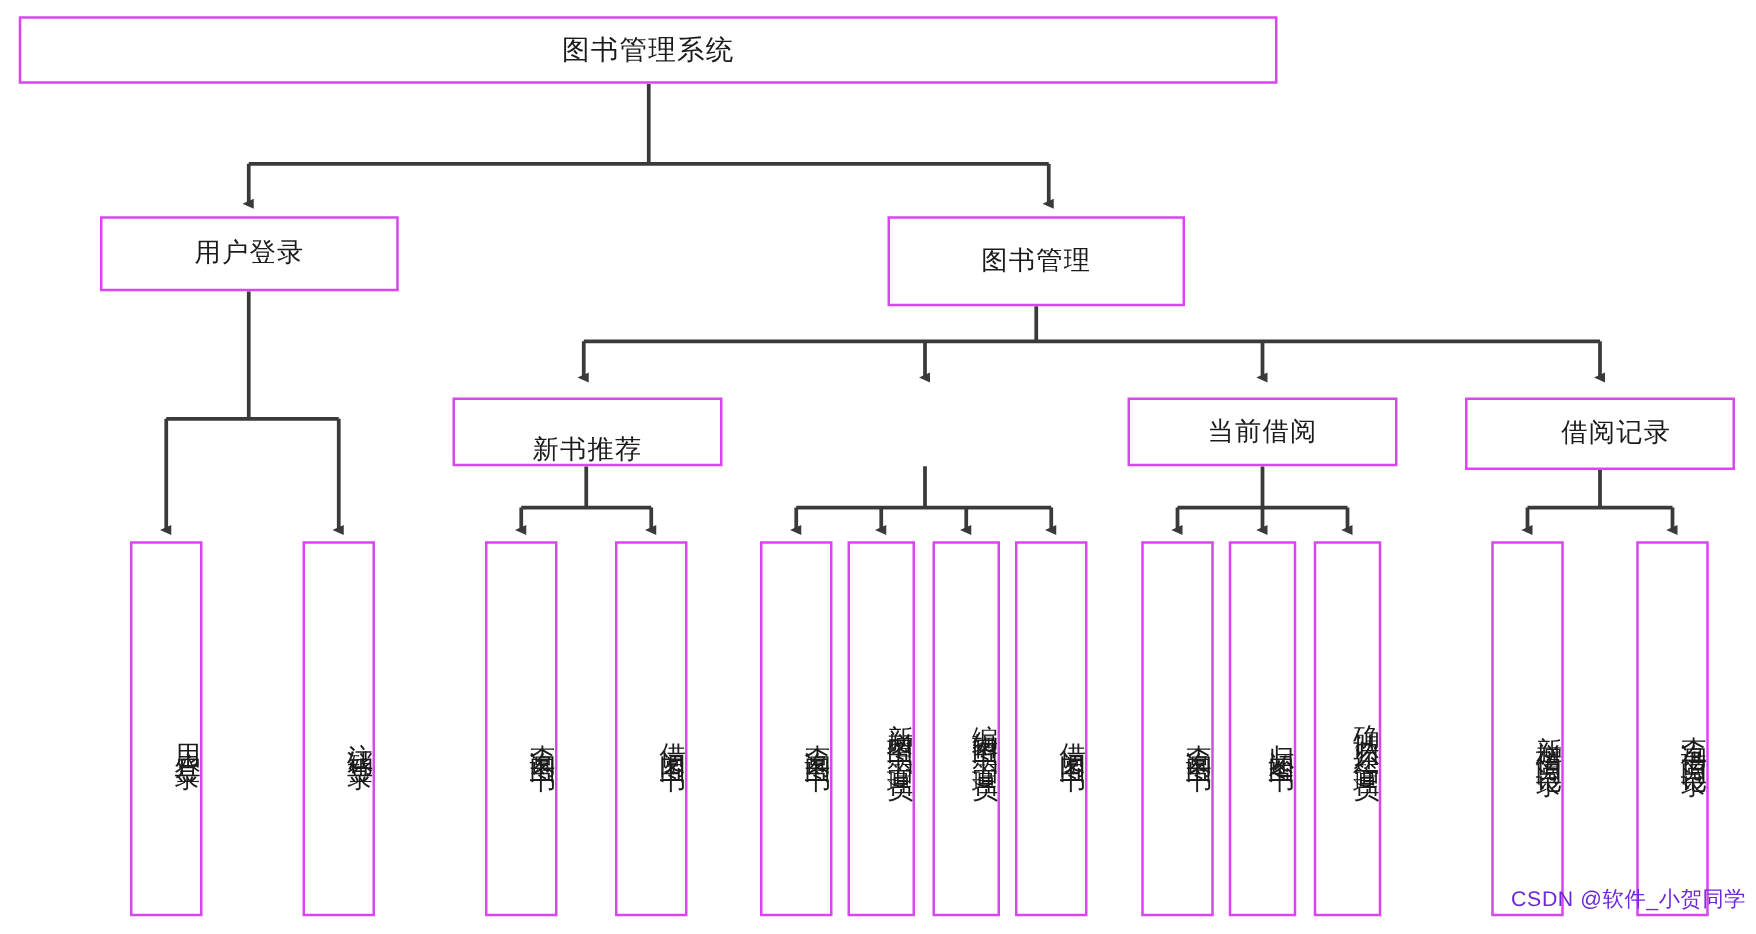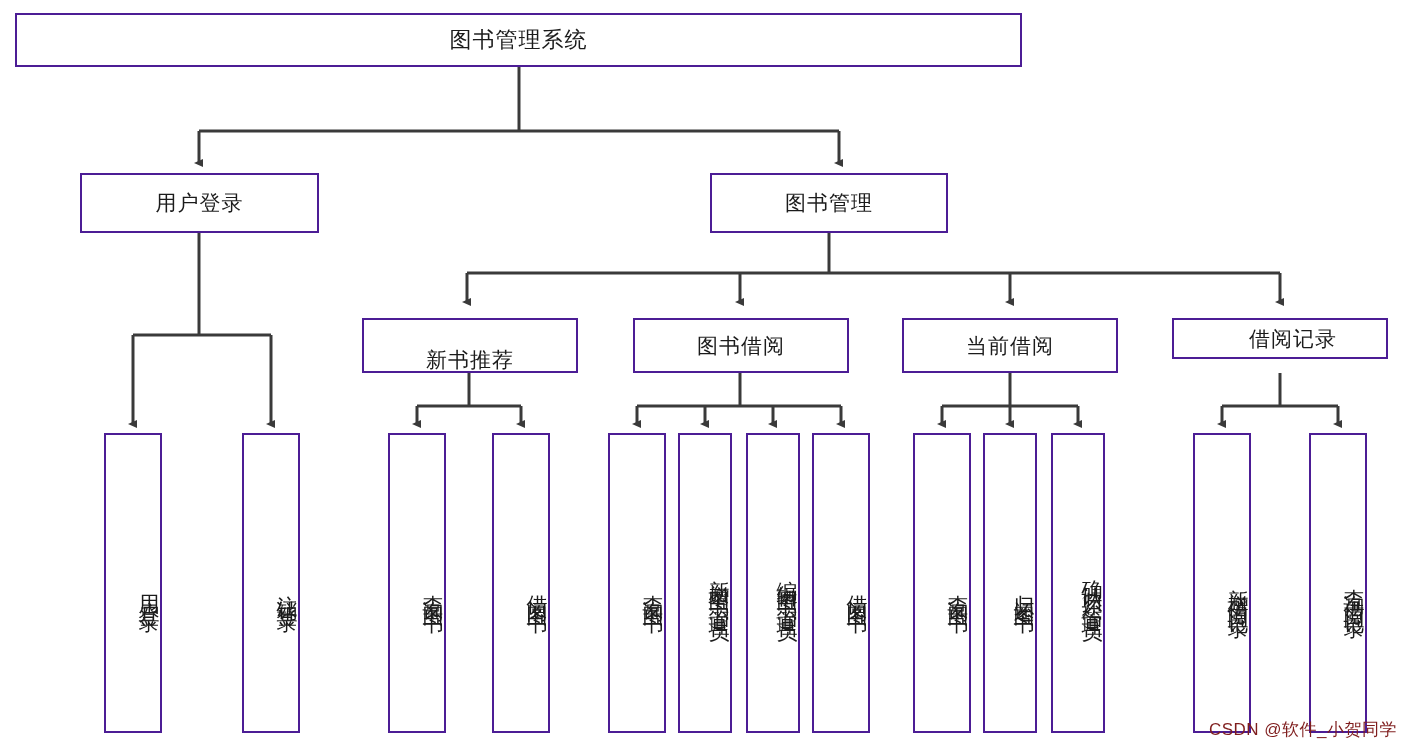--- a/index.html
+++ b/index.html
@@ -13,21 +13,21 @@
   #canvas {
     position: relative;
     width: 1405px;
     height: 747px;
     background: #ffffff;
     overflow: hidden;
   }
   .node {
     position: absolute;
     box-sizing: border-box;
-    border: 2px solid #4c1d95;
+    border: 2px solid #d946ef;
     background: #ffffff;
     display: flex;
     align-items: center;
     justify-content: center;
     color: #1b1b1b;
   }
   .node.horiz {
     font-size: 21px;
     letter-spacing: 1px;
     line-height: 1.1;
@@ -55,23 +55,23 @@
     position: absolute;
     left: 0;
     top: 0;
     width: 1405px;
     height: 747px;
     pointer-events: none;
   }
   .watermark {
     position: absolute;
     right: 8px;
-    bottom: 6px;
+    bottom: 16px;
     font-size: 17px;
-    color: #7f1d1d;
+    color: #6d28d9;
     letter-spacing: 0.5px;
     white-space: nowrap;
   }
 </style>
 </head>
 <body>
 
 <div id="canvas">
 
   <svg class="links" viewBox="0 0 1405 747" xmlns="http://www.w3.org/2000/svg">
@@ -126,34 +126,31 @@
     </g>
   </svg>
 
   <div class="node horiz root" style="left:15px; top:13px; width:1007px; height:54px;">
     <span>图书管理系统</span>
   </div>
 
   <div class="node horiz" style="left:80px; top:173px; width:239px; height:60px;">
     <span>用户登录</span>
   </div>
-  <div class="node horiz" style="left:710px; top:173px; width:238px; height:60px;">
+  <div class="node horiz" style="left:710px; top:173px; width:238px; height:72px;">
     <span>图书管理</span>
   </div>
 
   <div class="node horiz" style="left:362px; top:318px; width:216px; height:55px;align-items:flex-end;">
     <span>新书推荐</span>
   </div>
-  <div class="node horiz" style="left:633px; top:318px; width:216px; height:55px;">
-    <span>图书借阅</span>
-  </div>
   <div class="node horiz" style="left:902px; top:318px; width:216px; height:55px;text-align:right;">
     <span>当前借阅</span>
   </div>
-  <div class="node horiz" style="left:1172px; top:318px; width:216px; height:41px;padding-left:26px;">
+  <div class="node horiz" style="left:1172px; top:318px; width:216px; height:58px;padding-left:26px;">
     <span>借阅记录</span>
   </div>
 
   <div class="node vert" style="left:104px; top:433px; width:58px; height:300px;">
     <span class="vtext">用户登录</span>
   </div>
   <div class="node vert" style="left:242px; top:433px; width:58px; height:300px;">
     <span class="vtext">注销登录</span>
   </div>
 

